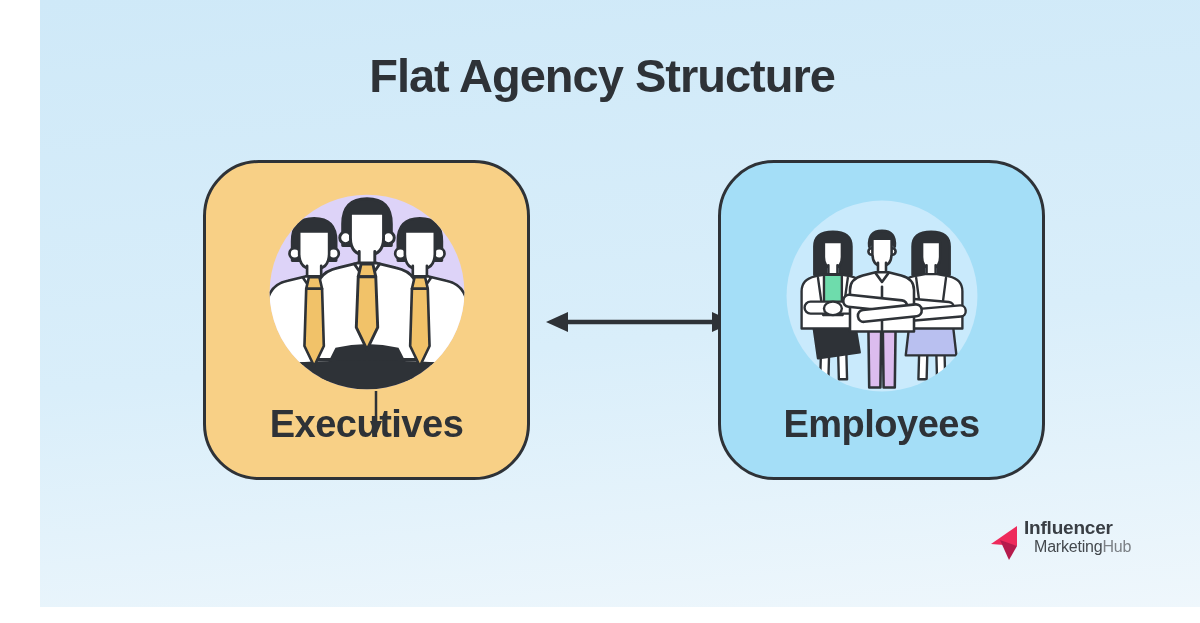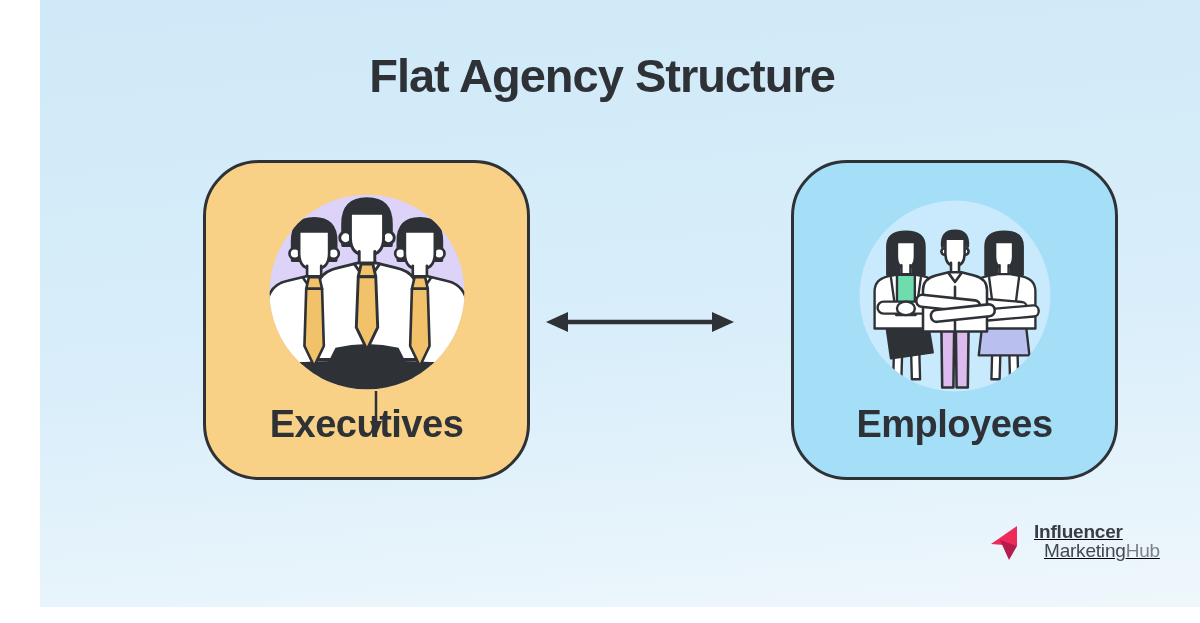--- a/index.html
+++ b/index.html
@@ -30,21 +30,21 @@
   .card {
     position: absolute;
     top: 160px;
     width: 327px;
     height: 320px;
     box-sizing: border-box;
     border: 3.5px solid #2e3237;
     border-radius: 56px;
   }
   .card-exec { left: 163px; background: #f8d086; }
-  .card-emp  { left: 751px; background: #a4def7; padding-left: 40px; }
+  .card-emp  { left: 678px; background: #a4def7; padding-left: 40px; }
 
   .illus {
     position: absolute;
     left: 50%;
     transform: translateX(-50%);
     top: 27px;
     width: 204px;
     height: 204px;
   }
 
@@ -75,34 +75,33 @@
     top: 306px;
     width: 192px;
     height: 32px;
   }
 
   .logo {
     position: absolute;
     left: 950px;
     top: 518px;
     display: flex;
-    align-items: center;
-    gap: 14px;
-    text-decoration: underline;
+    align-items: flex-start;
+    gap: 4px;
   }
   .logo-icon { width: 30px; height: 42px; margin-top: 4px; }
   .logo-line1 {
     font-size: 19px;
     font-weight: bold;
     color: #393e44;
     line-height: 19px;
     letter-spacing: -0.2px;
   }
   .logo-line2 {
-    font-size: 19px;
+    font-size: 16px;
     color: #44494e;
     line-height: 19px;
     margin-left: 10px;
     letter-spacing: -0.2px;
   }
   .logo-line2 .hub { color: #7c8186; }
 </style>
 </head>
 <body>
 

